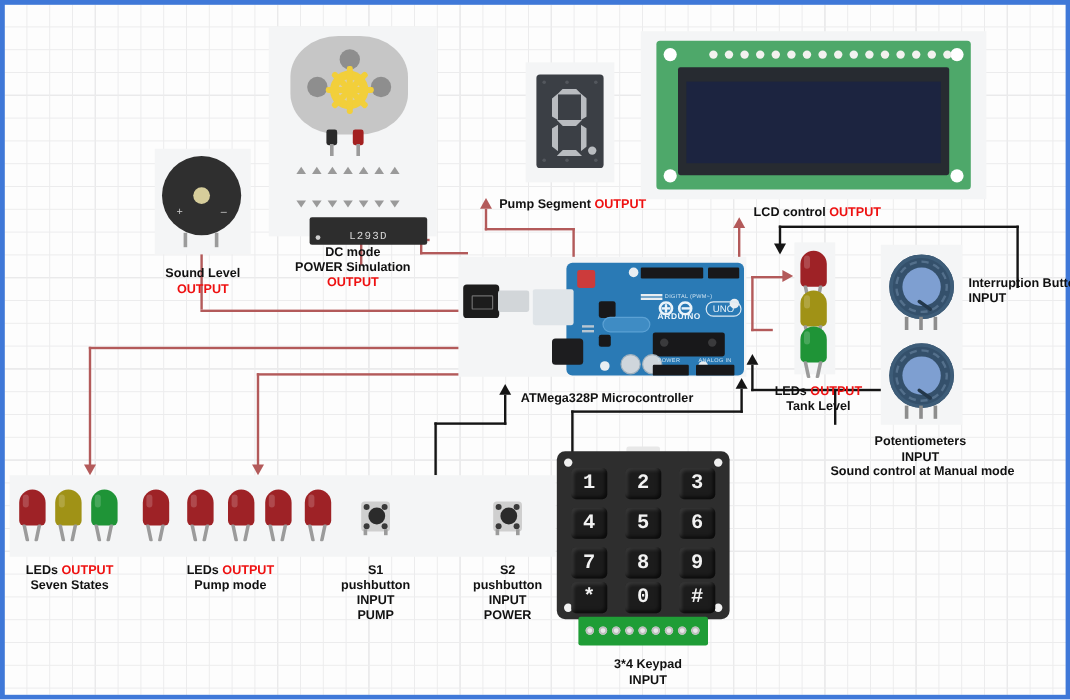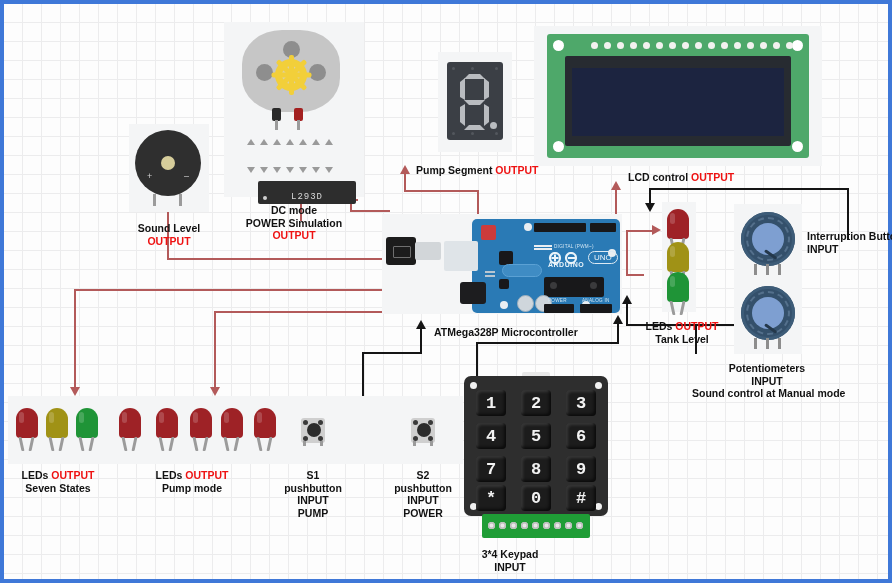--- a/index.html
+++ b/index.html
@@ -546,18 +546,18 @@
         <span class="pin" style="left:17px;"></span>
       <span class="pin" style="left:28px;"></span>
         <span class="pin" style="left:39px;"></span>
       <span class="pin" style="left:50px;"></span>
         <span class="pin" style="left:61px;"></span>
       <span class="pin" style="left:72px;"></span>
         <span class="pin" style="left:83px;"></span>
       <span class="pin" style="left:94px;"></span>
     </div>
   </div>
-  <div class="lbl" style="left:456px;top:544px;width:100px;">
+  <div class="lbl" style="left:486px;top:544px;width:100px;">
     <div>3*4 Keypad</div>
     <div>INPUT</div>
   </div>
 
 </div>
 
 </body></html>

